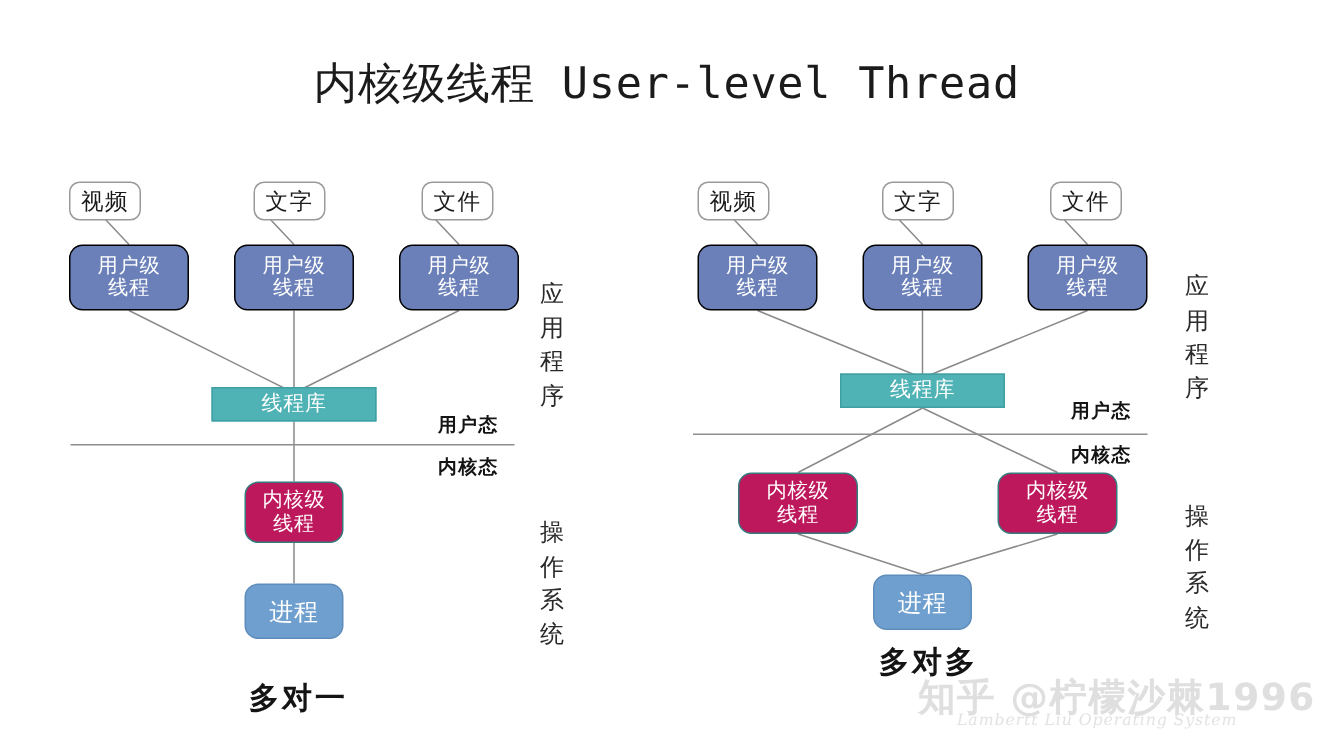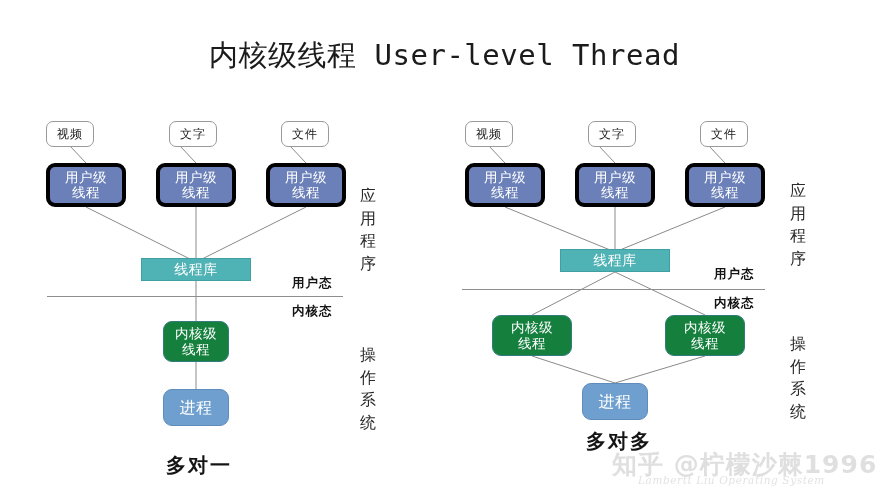--- a/index.html
+++ b/index.html
@@ -58,32 +58,32 @@
     text-align: center;
     color: #ffffff;
     line-height: 1.12;
     letter-spacing: 0.5px;
     font-weight: 400;
   }
   .node .l2 { display: block; }
 
   .node-user {
     background: #6b80b8;
-    border: 4px solid #000000;
+    border: 1px solid #000000;
     border-radius: 9px;
     font-size: 13.5px;
   }
   .node-lib {
     background: #4fb2b5;
     border: 1px solid #3f9fa3;
     border-radius: 0;
     font-size: 14px;
   }
   .node-kernel {
-    background: #15803d;
+    background: #be185d;
     border: 1px solid #347b7e;
     border-radius: 9px;
     font-size: 13.5px;
   }
   .node-proc {
     background: #6f9fce;
     border: 1px solid #5f8dbb;
     border-radius: 9px;
     font-size: 16px;
   }
@@ -91,21 +91,21 @@
   
   .callout {
     position: absolute;
     box-sizing: border-box;
     background: #ffffff;
     border: 1px solid #9a9a9a;
     border-radius: 7px;
     display: flex;
     align-items: center;
     justify-content: center;
-    font-size: 12px;
+    font-size: 15px;
     color: #1a1a1a;
     letter-spacing: 1px;
   }
 
   
   .divider {
     position: absolute;
     height: 0;
     border-top: 1.4px solid #8e8e8e;
   }

